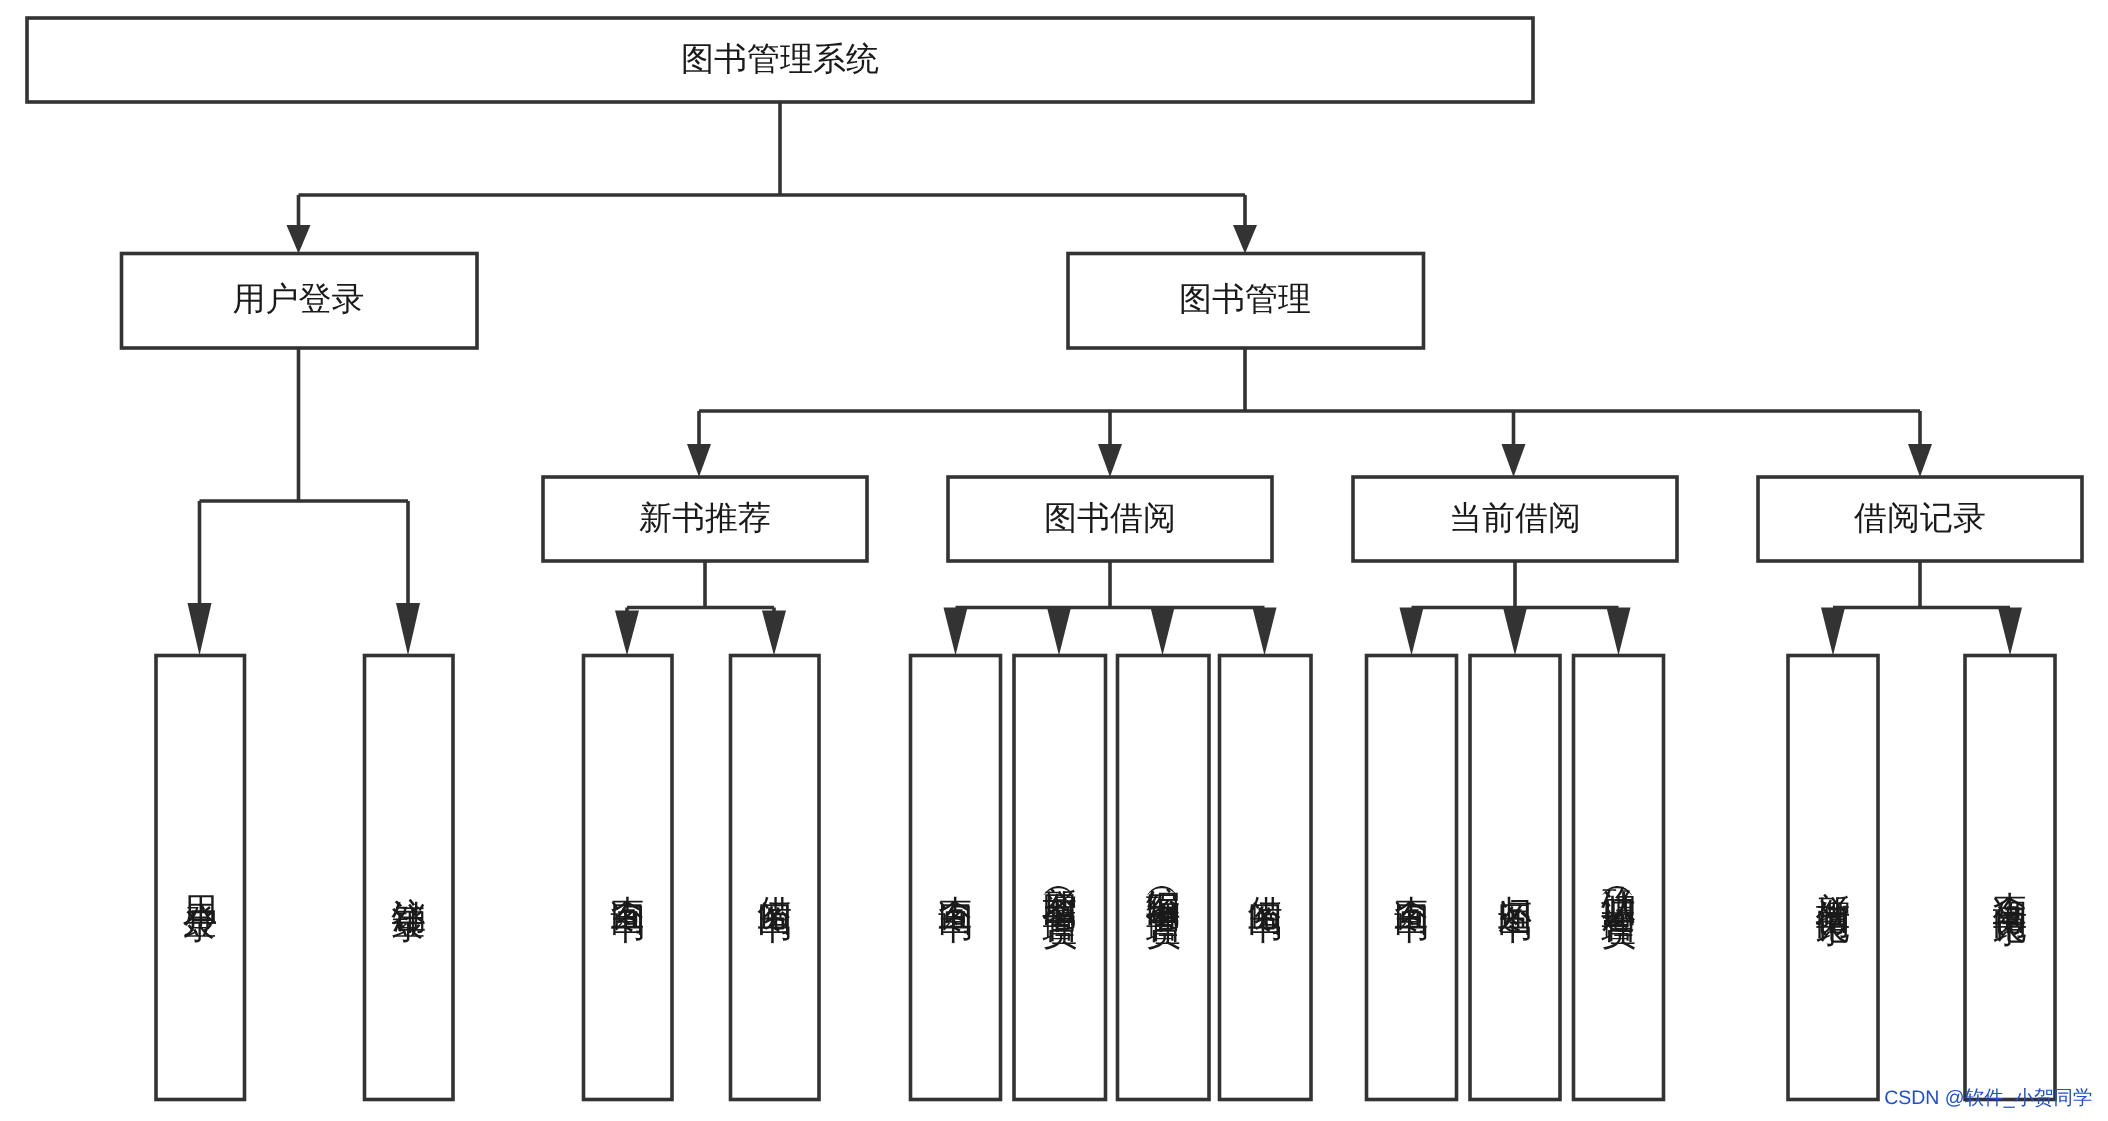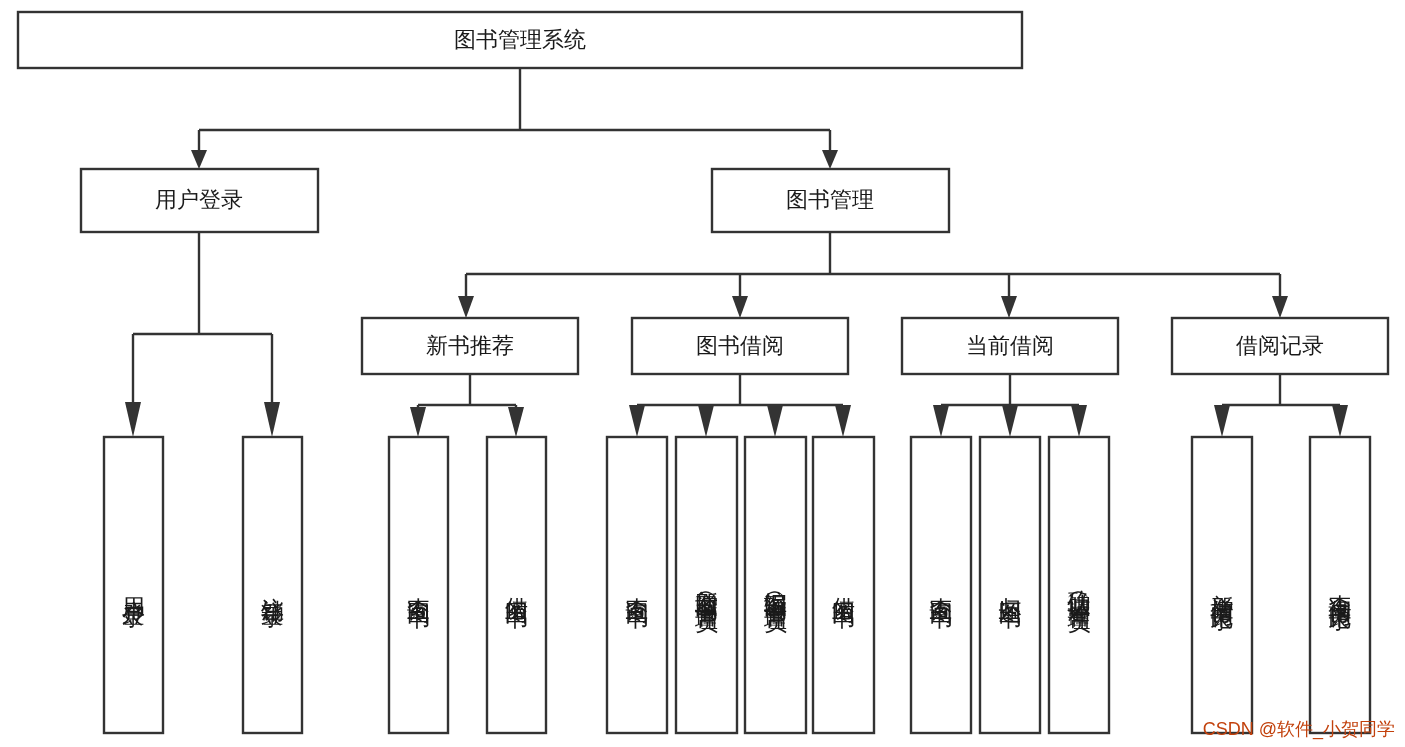--- a/index.html
+++ b/index.html
@@ -38,22 +38,22 @@
   }
   .arrow-head {
     fill: #333333;
     stroke: none;
   }
   .watermark {
     position: absolute;
     right: 10px;
     bottom: 6px;
     font-family: "Liberation Sans", "DejaVu Sans", sans-serif;
-    font-size: 18px;
-    color: #c2410c;
+    font-size: 13px;
+    color: #1d4ed8;
     white-space: nowrap;
     pointer-events: none;
   }
   
   .leaf-text {
     position: absolute;
     writing-mode: vertical-rl;
     text-orientation: upright;
     font-family: "Liberation Sans", "DejaVu Sans", sans-serif;
     font-size: 23px;

